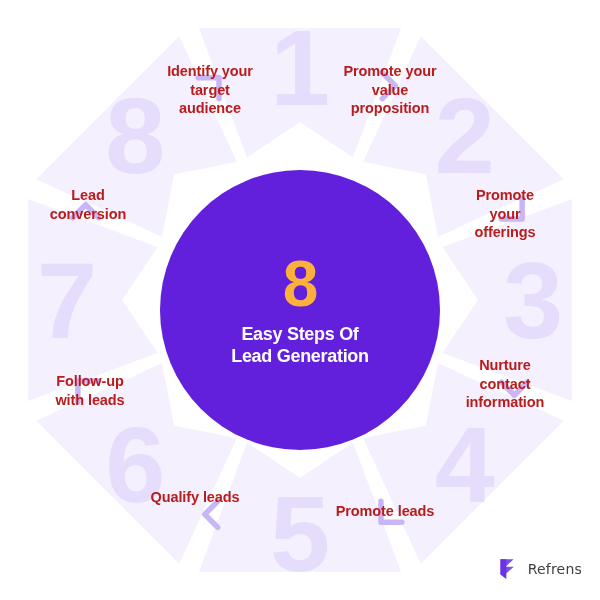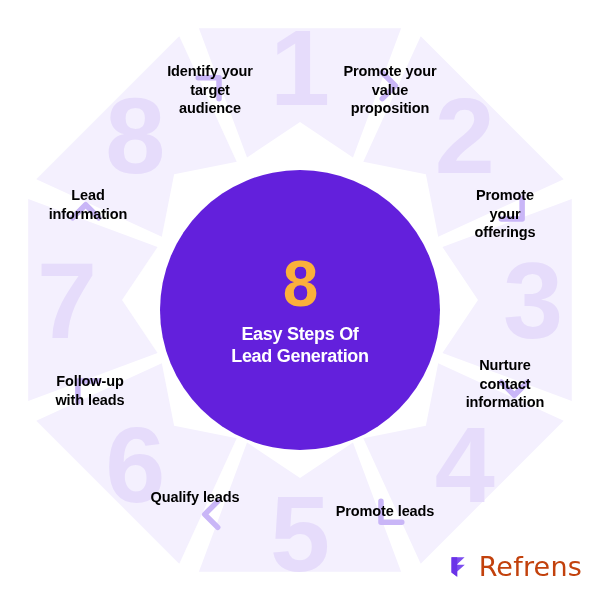--- a/index.html
+++ b/index.html
@@ -11,21 +11,21 @@
     position:relative;
   }
   #wheel{position:absolute;left:0;top:0;width:600px;height:600px;}
 
   .petal-label{
     position:absolute;
     text-align:center;
     font-weight:bold;
     font-size:14.5px;
     line-height:1.28;
-    color:#000000;
+    color:#b91c1c;
     letter-spacing:-0.1px;
     pointer-events:none;
     white-space:pre-line;
   }
 
   
   .center{
     position:absolute;
     left:160px;top:170px;
     width:280px;height:280px;
@@ -56,22 +56,22 @@
 
   
   .brand{
     position:absolute;
     right:18px;bottom:18px;
     display:flex;
     align-items:center;
     gap:6px;
   }
   .brand-name{
-    font-size:27px;
-    color:#c2410c;
+    font-size:14px;
+    color:#404040;
     font-family:"DejaVu Sans", sans-serif;
     letter-spacing:0.2px;
   }
 </style>
 </head>
 <body>
 
 <svg id="wheel" viewBox="0 0 600 600" aria-hidden="true">
   <g id="petals">
       <path d="M 198.91 28.19 L 401.09 28.19 L 352.98 157.53 L 300.00 122.00 L 247.02 157.53 Z" fill="#F4F0FE"></path>
@@ -132,21 +132,21 @@
 your
 offerings</div>
 <div class="petal-label" style="left:438px;top:356px;width:134px;">Nurture
 contact
 information</div>
 <div class="petal-label" style="left:310px;top:502px;width:150px;">Promote leads</div>
 <div class="petal-label" style="left:120px;top:488px;width:150px;">Qualify leads</div>
 <div class="petal-label" style="left:20px;top:372px;width:140px;">Follow-up
 with leads</div>
 <div class="petal-label" style="left:18px;top:186px;width:140px;">Lead
-information</div>
+conversion</div>
 
 <div class="center">
   <div class="center-num">8</div>
   <div class="center-title">Easy Steps Of
 Lead Generation</div>
 </div>
 
 <div class="brand">
   <svg width="26" height="26" viewBox="0 0 26 26">
     <path d="M4.5 3.2 L17.6 3.2 L9.6 10.8 L17.8 10.8 L10.2 17.4 L10.2 22.8 L4.5 18.4 Z" fill="#7C4DEF"></path>

